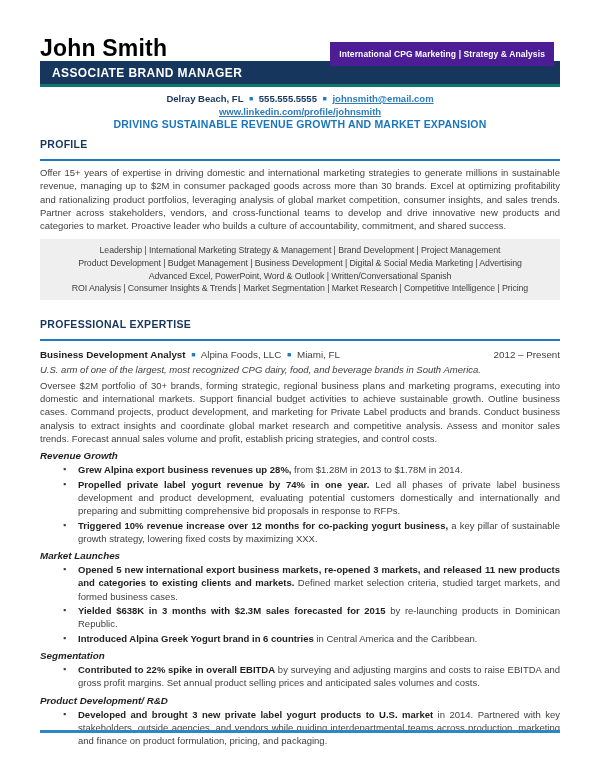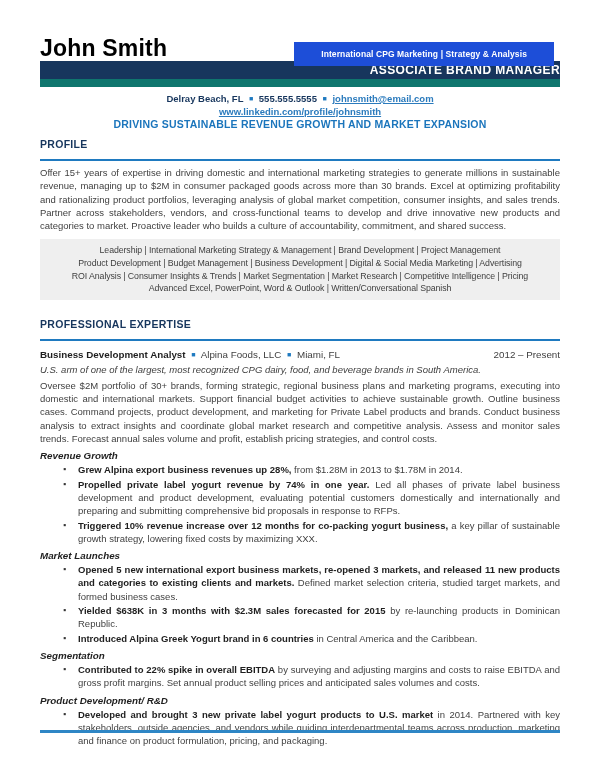--- a/index.html
+++ b/index.html
@@ -9,26 +9,26 @@
     font-family:"Liberation Sans","DejaVu Sans",sans-serif;
     -webkit-font-smoothing:antialiased;
   }
   .page { padding:36px 40px 0 40px; position:relative; }
 
   
   .header { position:relative; }
   .name { font-size:23px; font-weight:700; color:#000000; line-height:25px; letter-spacing:.2px; }
   .badge {
     position:absolute; top:6px; right:6px; height:24px; z-index:2;
-    background:#1d4ed8; color:#ffffff; font-size:8.5px; font-weight:700;
-    display:flex; align-items:center; padding:0 27px; letter-spacing:.1px;
+    background:#4c1d95; color:#ffffff; font-size:8.5px; font-weight:700;
+    display:flex; align-items:center; padding:0 9px; letter-spacing:.1px;
   }
   .band {
-    background:#17365D; height:26px; border-bottom:8px solid #0f766e;
-    display:flex; align-items:center; padding-left:12px;justify-content:flex-end;
+    background:#17365D; height:26px; border-bottom:3px solid #0f766e;
+    display:flex; align-items:center; padding-left:12px;
   }
   .band-title { color:#ffffff; font-size:12px; font-weight:700; letter-spacing:.4px; }
 
   
   .contact { margin-top:6px; text-align:center; }
   .contact-line { font-size:9.5px; font-weight:700; color:#17365D; line-height:12.5px; }
   .sq { color:#1F7AC0; font-size:7px; vertical-align:1px; padding:0 3px; }
   a.link { color:#2B7BBD; text-decoration:underline; font-weight:700; cursor:pointer; }
 
   .headline { text-align:center; font-size:10.5px; font-weight:700; color:#1B75BC; letter-spacing:.2px; }
@@ -100,22 +100,22 @@
   </div>
 
   <div class="headline">DRIVING SUSTAINABLE REVENUE GROWTH AND MARKET EXPANSION</div>
 
   <div class="section-heading">PROFILE</div>
   <div class="body-text profile-text">Offer 15+ years of expertise in driving domestic and international marketing strategies to generate millions in sustainable revenue, managing up to $2M in consumer packaged goods across more than 30 brands. Excel at optimizing profitability and rationalizing product portfolios, leveraging analysis of global market competition, consumer insights, and sales trends. Partner across stakeholders, vendors, and cross-functional teams to develop and drive innovative new products and categories to market. Proactive leader who builds a culture of accountability, commitment, and shared success.</div>
 
   <div class="skills-box">
     <div class="skills-line">Leadership | International Marketing Strategy &amp; Management | Brand Development | Project Management</div>
     <div class="skills-line">Product Development | Budget Management | Business Development | Digital &amp; Social Media Marketing | Advertising</div>
+    <div class="skills-line">Advanced Excel, PowerPoint, Word &amp; Outlook | Written/Conversational Spanish</div>
     <div class="skills-line">ROI Analysis | Consumer Insights &amp; Trends | Market Segmentation | Market Research | Competitive Intelligence | Pricing</div>
-    <div class="skills-line">Advanced Excel, PowerPoint, Word &amp; Outlook | Written/Conversational Spanish</div>
   </div>
 
   <div class="section-heading second">PROFESSIONAL EXPERTISE</div>
 
   <div class="job-line">
     <div class="job-left">
       <span class="job-title">Business Development Analyst</span>
       <span class="sq">■</span>
       <span>Alpina Foods, LLC</span>
       <span class="sq">■</span>

